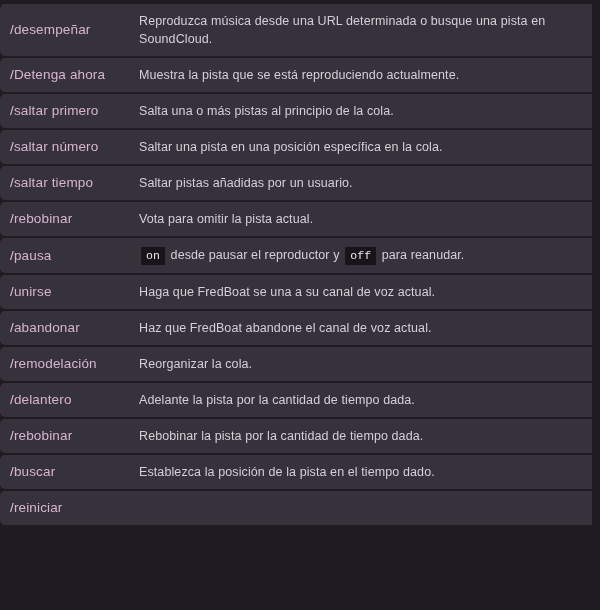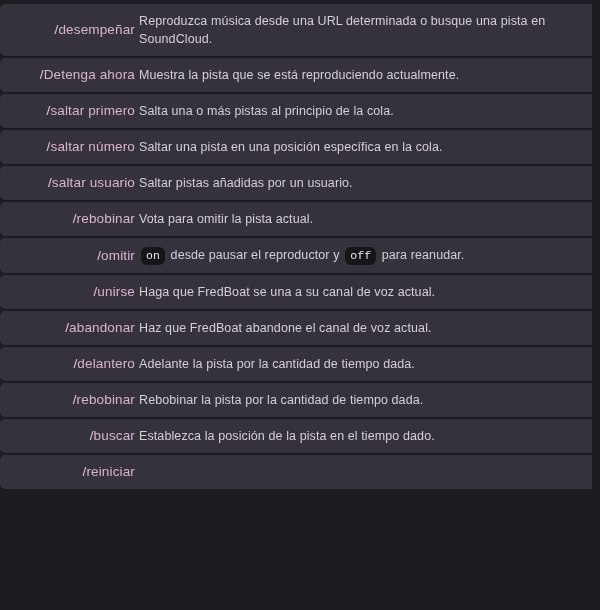--- a/index.html
+++ b/index.html
@@ -40,21 +40,20 @@
   #command-table tr.cmd-row > td.cmd-cell {
     width: 125px;
     padding-left: 10px;
     padding-right: 4px;
     border-top-left-radius: 5px;
     border-bottom-left-radius: 5px;
     color: #d8b4cf;
     font-size: 13.5px;
     line-height: 18px;
     letter-spacing: 0.15px;
-    text-align: right;
   }
 
   #command-table tr.cmd-row > td.desc-cell {
     border-top-right-radius: 5px;
     border-bottom-right-radius: 5px;
     color: #d6cfd8;
     font-size: 12.5px;
     line-height: 18px;
     letter-spacing: 0.1px;
   }
@@ -64,21 +63,21 @@
   }
 
   .code-badge {
     display: inline-block;
     background: #17151a;
     color: #ece6ef;
     font-family: "Liberation Mono", monospace;
     font-size: 11.5px;
     line-height: 15px;
     padding: 1px 5px 2px 5px;
-    border-radius: 6px;
+    border-radius: 0;
     margin: 0 2px;
     vertical-align: baseline;
   }
 
   .right-gutter {
     position: absolute;
     top: 0;
     right: 0;
     width: 8px;
     height: 610px;
@@ -102,38 +101,42 @@
         </tr>
         <tr class="cmd-row">
           <td class="cmd-cell"><span class="cmd-slash">/</span><span>saltar primero</span></td>
           <td class="desc-cell"><span>Salta una o más pistas al principio de la cola.</span></td>
         </tr>
         <tr class="cmd-row">
           <td class="cmd-cell"><span class="cmd-slash">/</span><span>saltar número</span></td>
           <td class="desc-cell"><span>Saltar una pista en una posición específica en la cola.</span></td>
         </tr>
         <tr class="cmd-row">
-          <td class="cmd-cell"><span class="cmd-slash">/</span><span>saltar usuario</span></td>
+          <td class="cmd-cell"><span class="cmd-slash">/</span><span>saltar tiempo</span></td>
           <td class="desc-cell"><span>Saltar pistas añadidas por un usuario.</span></td>
         </tr>
         <tr class="cmd-row">
           <td class="cmd-cell"><span class="cmd-slash">/</span><span>rebobinar</span></td>
           <td class="desc-cell"><span>Vota para omitir la pista actual.</span></td>
         </tr>
         <tr class="cmd-row">
-          <td class="cmd-cell"><span class="cmd-slash">/</span><span>omitir</span></td>
+          <td class="cmd-cell"><span class="cmd-slash">/</span><span>pausa</span></td>
           <td class="desc-cell"><span class="code-badge">on</span><span> desde pausar el reproductor y </span><span class="code-badge">off</span><span> para reanudar.</span></td>
         </tr>
         <tr class="cmd-row">
           <td class="cmd-cell"><span class="cmd-slash">/</span><span>unirse</span></td>
           <td class="desc-cell"><span>Haga que FredBoat se una a su canal de voz actual.</span></td>
         </tr>
         <tr class="cmd-row">
           <td class="cmd-cell"><span class="cmd-slash">/</span><span>abandonar</span></td>
           <td class="desc-cell"><span>Haz que FredBoat abandone el canal de voz actual.</span></td>
+        </tr>
+        <tr class="cmd-row">
+          <td class="cmd-cell"><span class="cmd-slash">/</span><span>remodelación</span></td>
+          <td class="desc-cell"><span>Reorganizar la cola.</span></td>
         </tr>
         <tr class="cmd-row">
           <td class="cmd-cell"><span class="cmd-slash">/</span><span>delantero</span></td>
           <td class="desc-cell"><span>Adelante la pista por la cantidad de tiempo dada.</span></td>
         </tr>
         <tr class="cmd-row">
           <td class="cmd-cell"><span class="cmd-slash">/</span><span>rebobinar</span></td>
           <td class="desc-cell"><span>Rebobinar la pista por la cantidad de tiempo dada.</span></td>
         </tr>
         <tr class="cmd-row">

